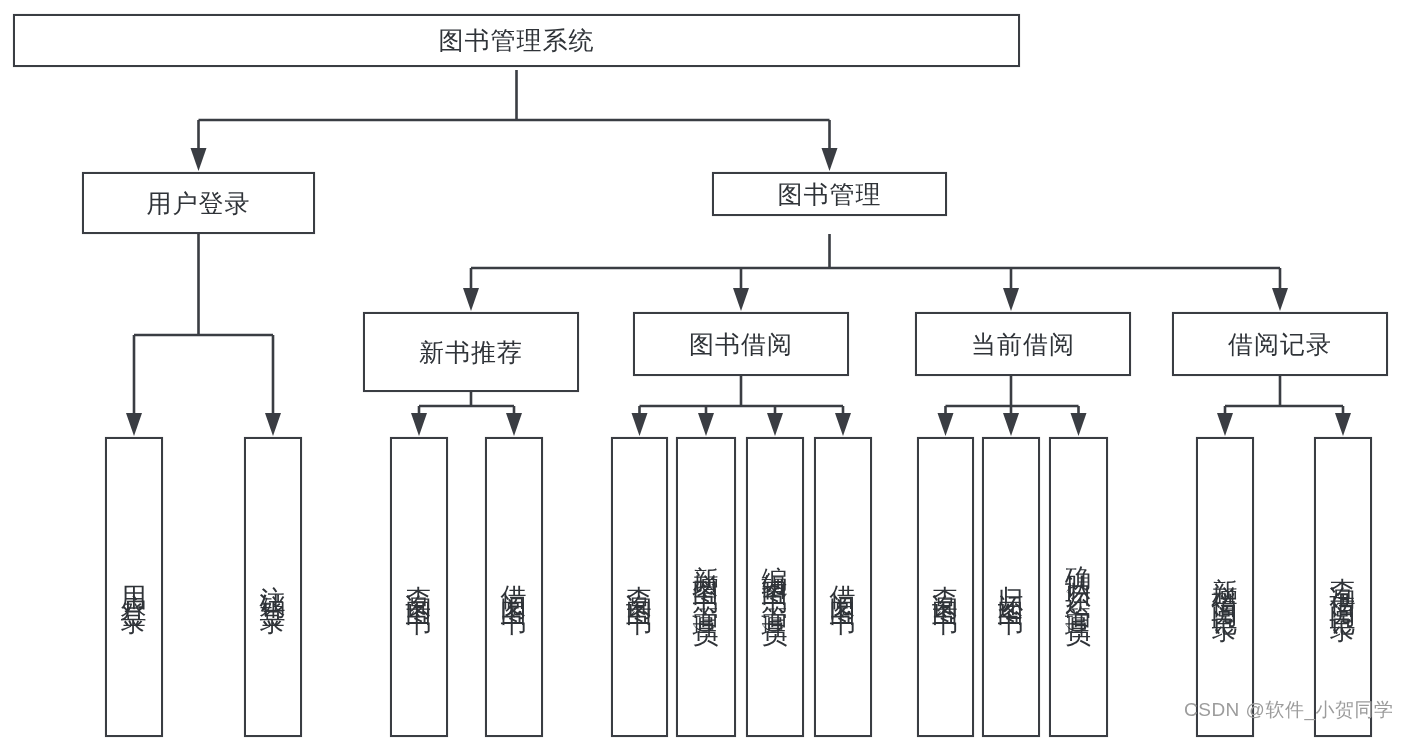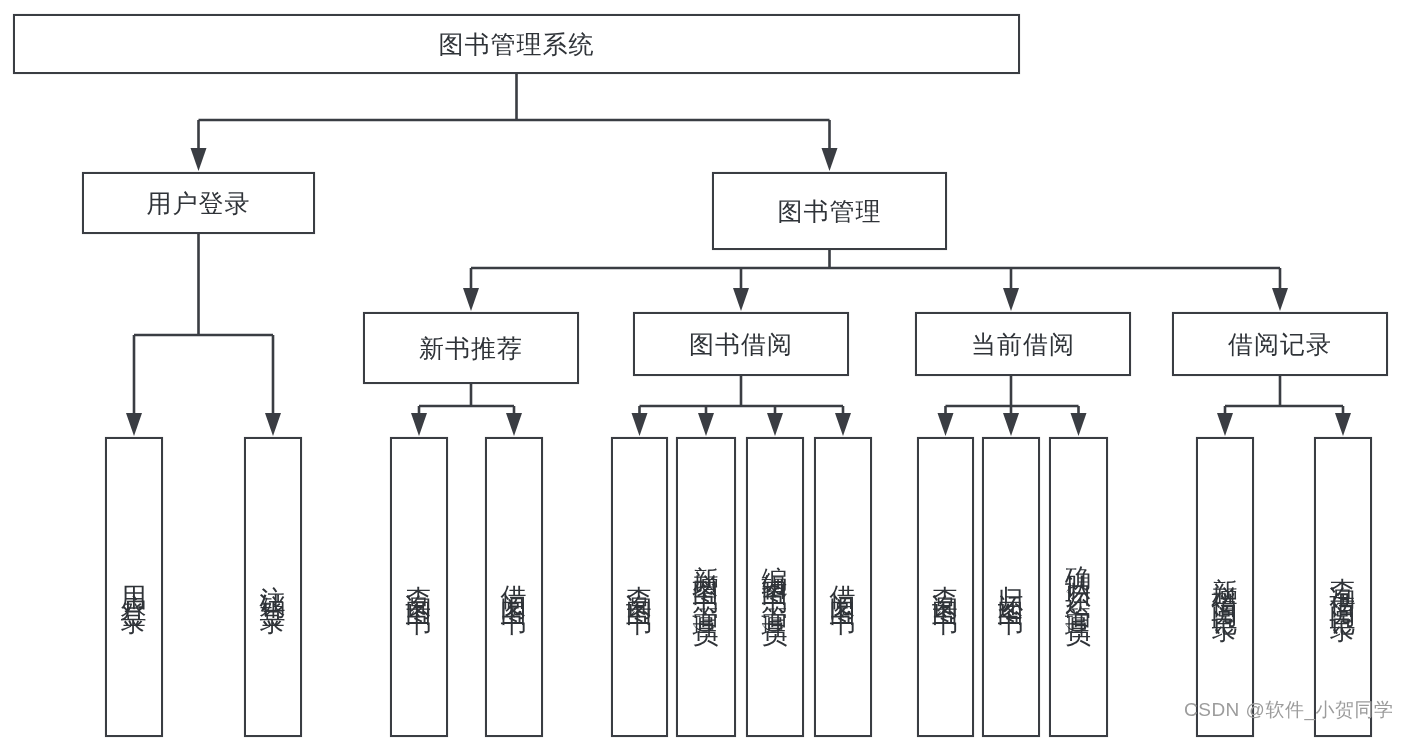--- a/index.html
+++ b/index.html
@@ -96,32 +96,32 @@
       <polygon points="1070.5,413 1086.5,413 1078.5,436"></polygon>
     </g>
 
     <g>
       <path d="M1280 376 V406 M1225 406 H1343 M1225 406 V414 M1343 406 V414"></path>
       <polygon points="1217,413 1233,413 1225,436"></polygon>
       <polygon points="1335,413 1351,413 1343,436"></polygon>
     </g>
   </svg>
 
-  <div class="box" style="left:13px;top:14px;width:1007px;height:60px;">
+  <div class="box" style="left:13px;top:14px;width:1007px;height:53px;">
     <span class="hlabel">图书管理系统</span>
   </div>
 
   <div class="box" style="left:82px;top:172px;width:233px;height:62px;">
     <span class="hlabel">用户登录</span>
   </div>
-  <div class="box" style="left:712px;top:172px;width:235px;height:78px;">
+  <div class="box" style="left:712px;top:172px;width:235px;height:44px;">
     <span class="hlabel">图书管理</span>
   </div>
 
-  <div class="box" style="left:363px;top:312px;width:216px;height:72px;">
+  <div class="box" style="left:363px;top:312px;width:216px;height:80px;">
     <span class="hlabel">新书推荐</span>
   </div>
   <div class="box" style="left:633px;top:312px;width:216px;height:64px;">
     <span class="hlabel">图书借阅</span>
   </div>
   <div class="box" style="left:903px;top:312px;width:216px;height:64px;margin-left:12px;">
     <span class="hlabel">当前借阅</span>
   </div>
   <div class="box" style="left:1172px;top:312px;width:216px;height:64px;">
     <span class="hlabel">借阅记录</span>

